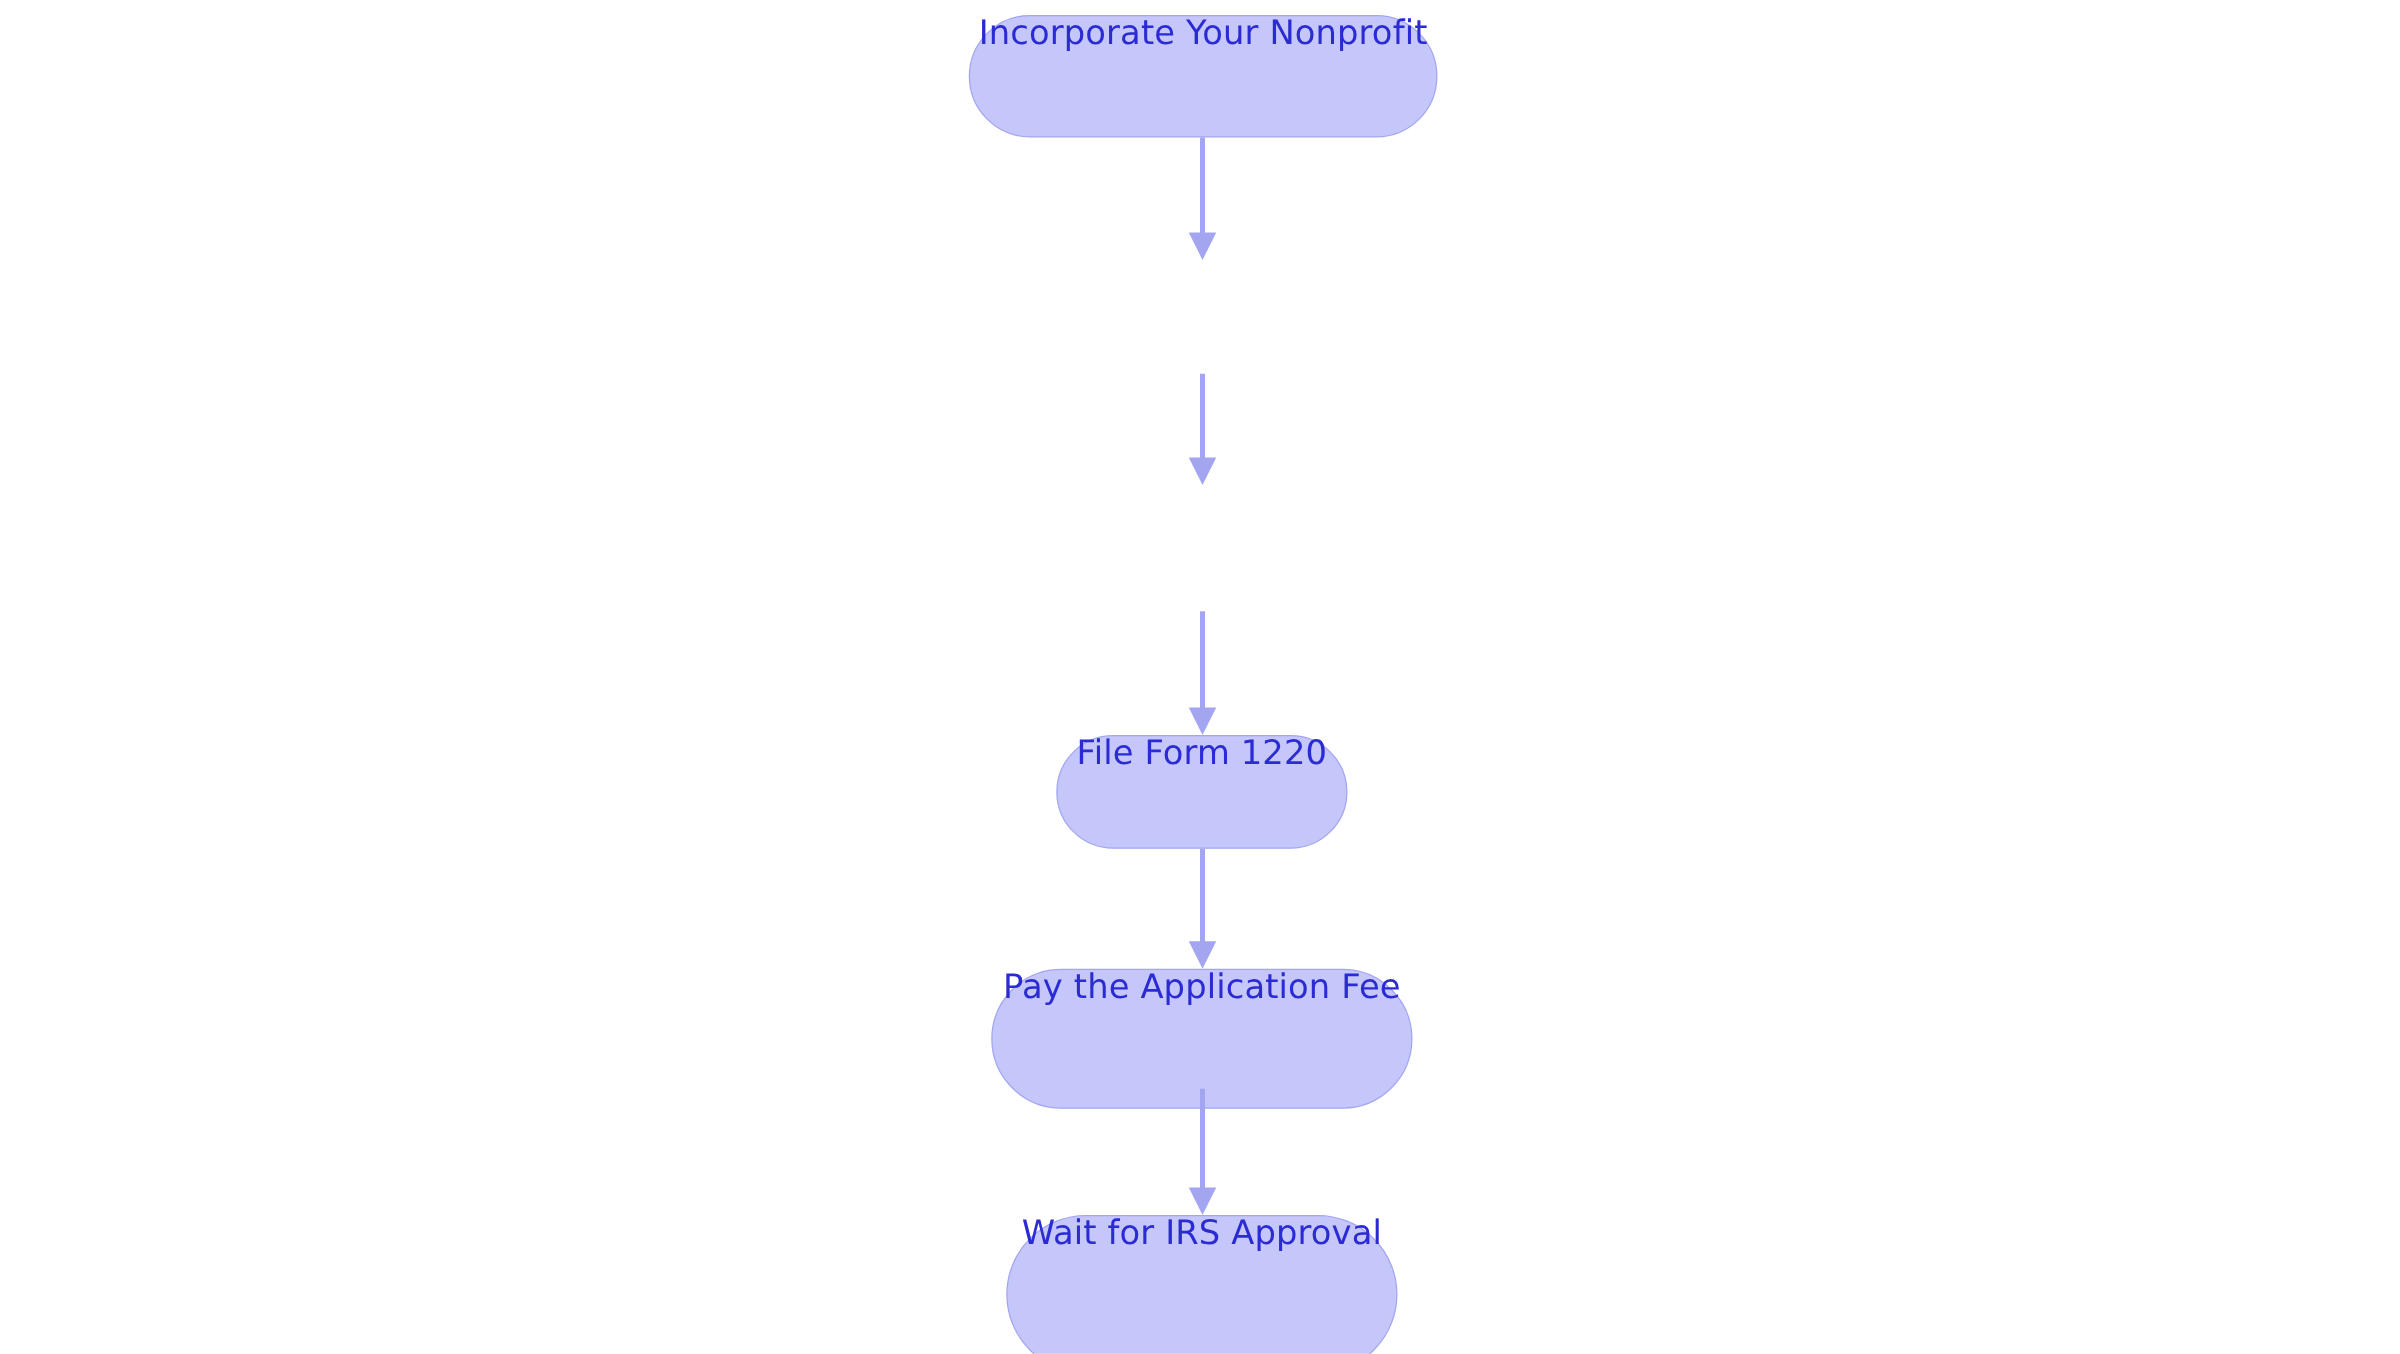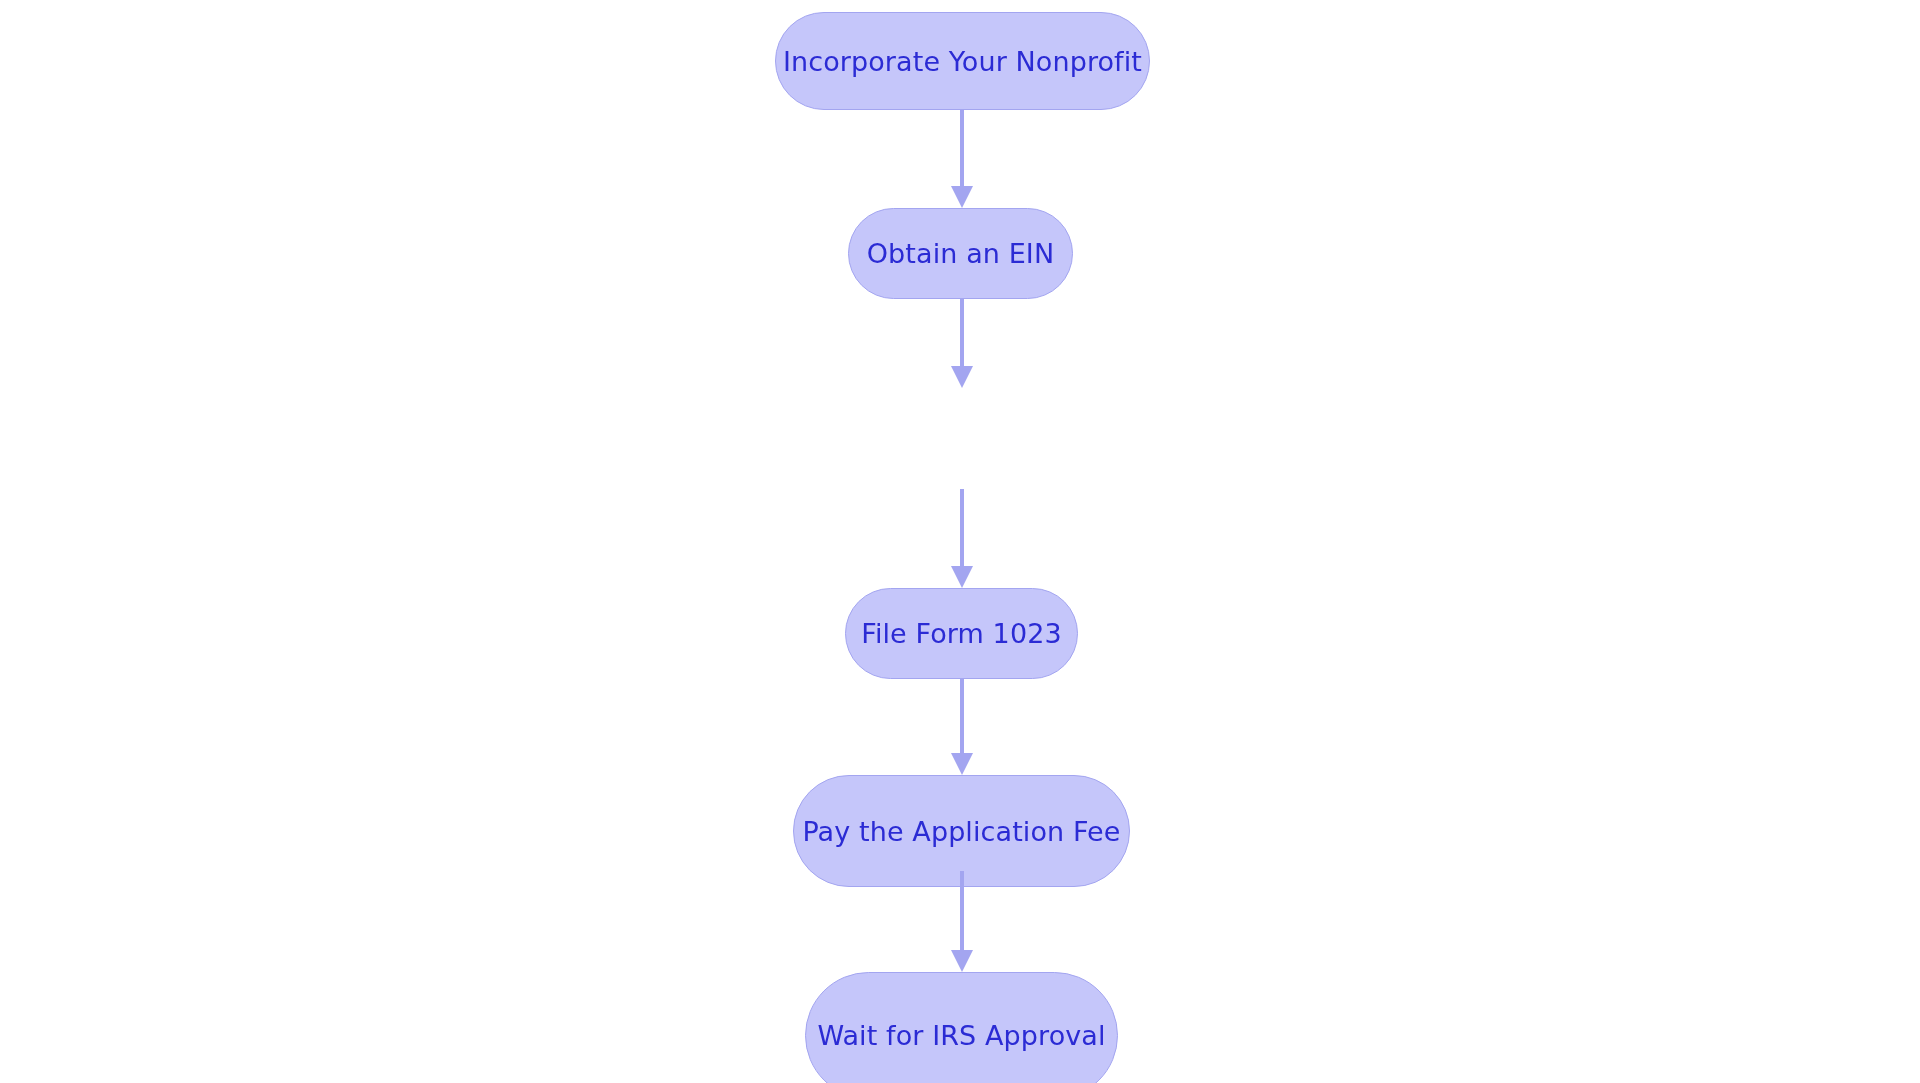--- a/index.html
+++ b/index.html
@@ -27,21 +27,21 @@
     top: 0;
     width: 1920px;
     height: 1083px;
   }
 
   
   .node {
     position: absolute;
     box-sizing: border-box;
     display: flex;
-    align-items: center;
+    align-items: flex-start;
     justify-content: center;
     background: #c5c6fa;
     border: 1.6px solid #a3a5f0;
     border-radius: 999px;
     color: #2f2fd6;
     text-align: center;
     white-space: nowrap;
     letter-spacing: 0.1px;
   }
 
@@ -112,37 +112,34 @@
 
     <div class="node node-1">
       <span class="node-label">Incorporate Your Nonprofit</span>
     </div>
 
     <div class="connector conn-1">
       <div class="stem"></div>
       <div class="head"></div>
     </div>
 
-    <div class="node node-2">
-      <span class="node-label">Obtain an EIN</span>
-    </div>
 
     <div class="connector conn-2">
       <div class="stem"></div>
       <div class="head"></div>
     </div>
 
 
     <div class="connector conn-3">
       <div class="stem"></div>
       <div class="head"></div>
     </div>
 
     <div class="node node-4">
-      <span class="node-label">File Form 1023</span>
+      <span class="node-label">File Form 1220</span>
     </div>
 
     <div class="connector conn-4">
       <div class="stem"></div>
       <div class="head"></div>
     </div>
 
     <div class="node node-5">
       <span class="node-label">Pay the Application Fee</span>
     </div>

